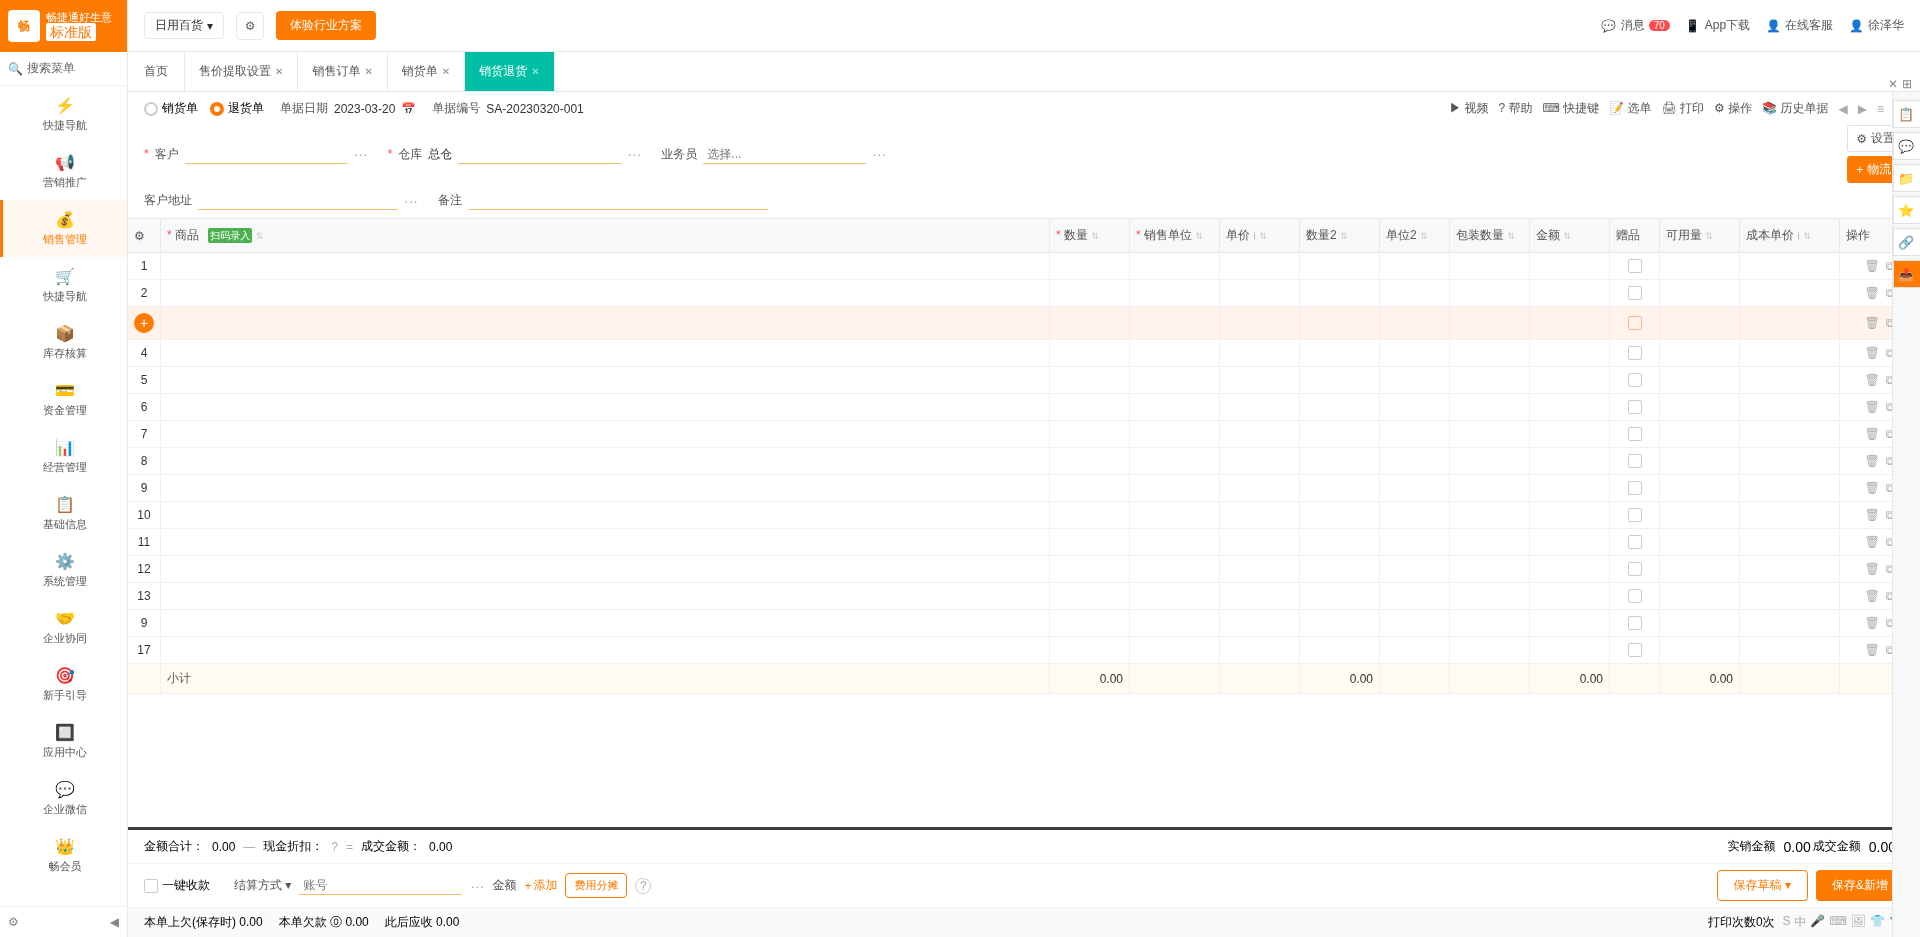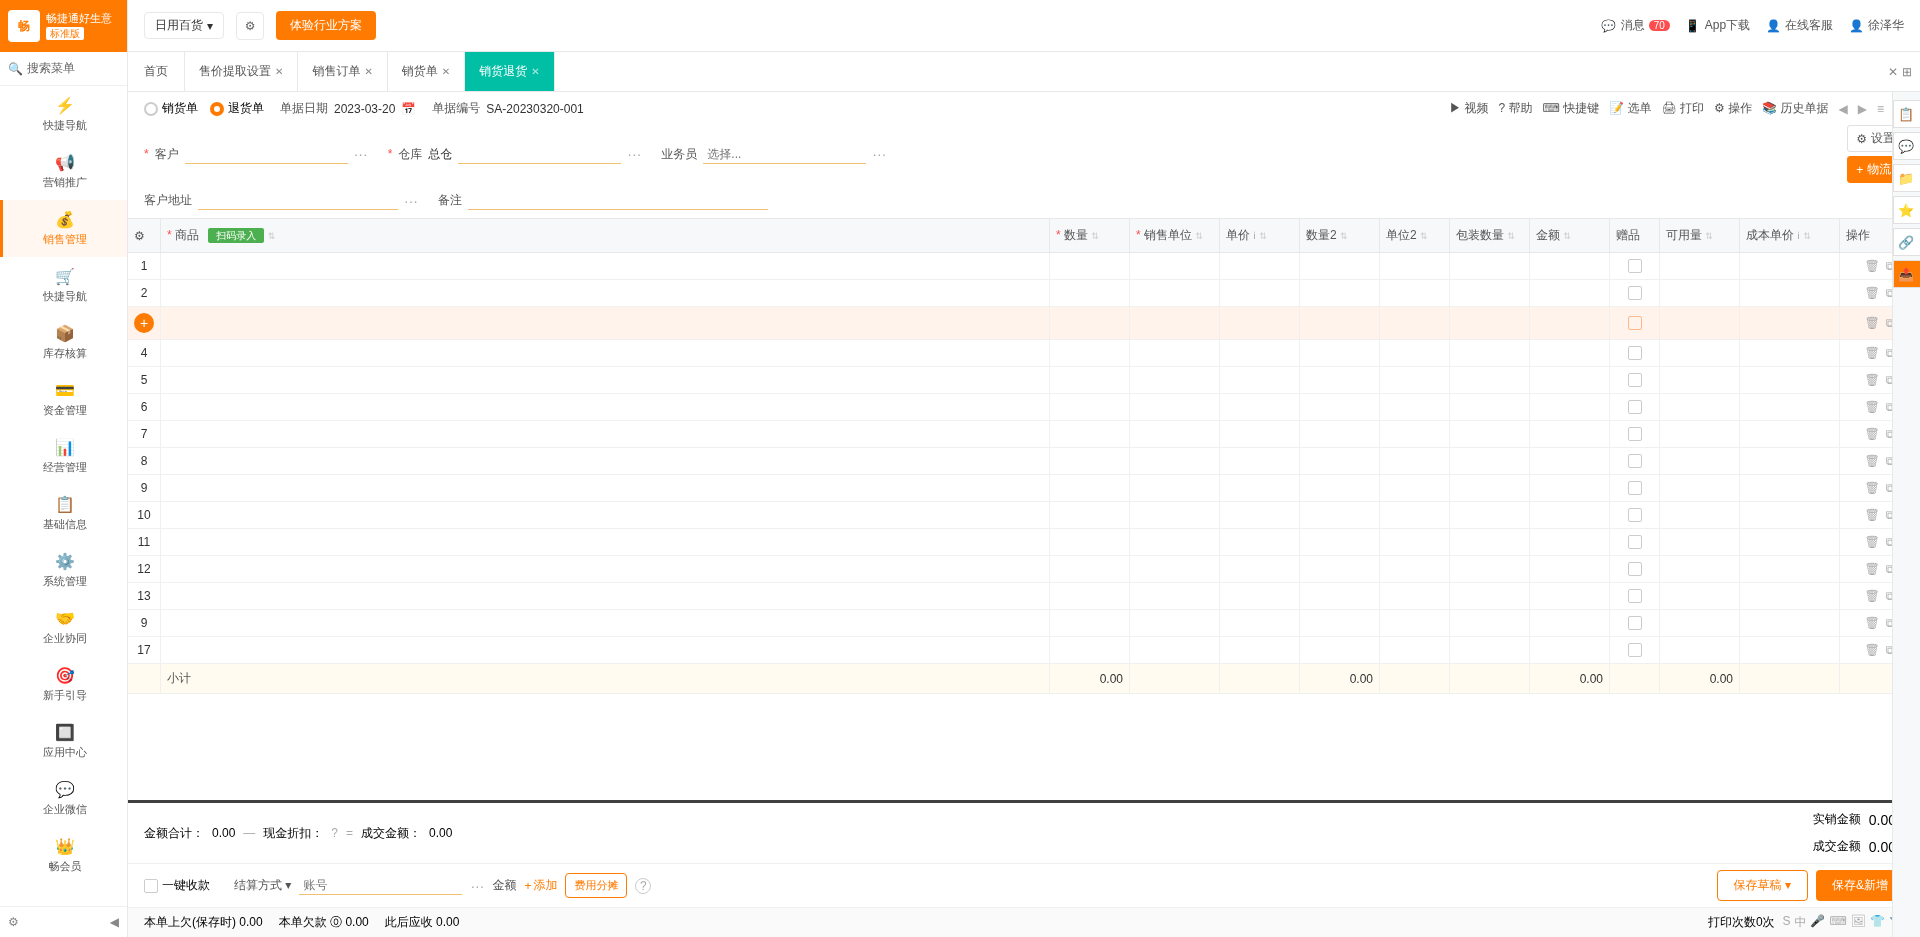--- a/index.html
+++ b/index.html
@@ -3,21 +3,21 @@
   <meta charset="utf-8">
   <style>
     * { box-sizing: border-box; margin: 0; padding: 0; font-family: 'Microsoft YaHei', Arial, sans-serif; font-size: 12px; }
     body { display: flex; height: 937px; overflow: hidden; background: #f0f2f5; }
 
     
     .sidebar { width: 128px; background: #fff; display: flex; flex-direction: column; border-right: 1px solid #e8e8e8; flex-shrink: 0; }
     .sidebar-logo { background: #ff7a00; padding: 10px 8px; display: flex; align-items: center; gap: 6px; height: 52px; }
     .sidebar-logo-icon { width: 32px; height: 32px; background: #fff; border-radius: 4px; display: flex; align-items: center; justify-content: center; color: #ff7a00; font-weight: bold; font-size: 14px; }
     .sidebar-logo-text { color: #fff; font-size: 11px; line-height: 1.3; }
-    .sidebar-logo-badge { background: #fff; color: #ff7a00; font-size: 10px; padding: 1px 4px; border-radius: 2px; }
+    .sidebar-logo-badge { background: #fff; color: #ff7a00; font-size: 14px; padding: 1px 4px; border-radius: 2px; }
     .sidebar-search { display: flex; align-items: center; padding: 8px; border-bottom: 1px solid #f0f0f0; cursor: pointer; color: #666; gap: 4px; }
     .sidebar-nav-item { display: flex; flex-direction: column; align-items: center; padding: 10px 4px; cursor: pointer; color: #555; border-left: 3px solid transparent; gap: 3px; }
     .sidebar-nav-item.active { background: #fff7f0; color: #ff7a00; border-left: 3px solid #ff7a00; }
     .sidebar-nav-item .nav-icon { font-size: 16px; }
     .sidebar-nav-item .nav-label { font-size: 11px; }
     .sidebar-bottom { margin-top: auto; display: flex; align-items: center; justify-content: space-between; padding: 8px; border-top: 1px solid #f0f0f0; }
 
     
     .main { flex: 1; display: flex; flex-direction: column; overflow: hidden; }
 
@@ -25,21 +25,21 @@
     .top-header { height: 52px; background: #fff; display: flex; align-items: center; justify-content: space-between; padding: 0 16px; border-bottom: 1px solid #e8e8e8; flex-shrink: 0; }
     .top-header-left { display: flex; align-items: center; gap: 12px; }
     .daily-select { display: flex; align-items: center; gap: 4px; padding: 4px 10px; border: 1px solid #e8e8e8; border-radius: 4px; cursor: pointer; color: #333; }
     .gear-btn { width: 28px; height: 28px; border: 1px solid #e8e8e8; border-radius: 4px; display: flex; align-items: center; justify-content: center; cursor: pointer; color: #666; }
     .trial-btn { background: #ff7a00; color: #fff; padding: 6px 14px; border-radius: 4px; border: none; cursor: pointer; font-size: 12px; }
     .top-header-right { display: flex; align-items: center; gap: 16px; color: #555; }
     .top-right-item { display: flex; align-items: center; gap: 4px; cursor: pointer; }
     .badge { background: #ff4d4f; color: #fff; border-radius: 10px; padding: 0 5px; font-size: 10px; }
 
     
-    .tabs-bar { height: 40px; background: #fff; display: flex; align-items: center; border-bottom: 1px solid #e8e8e8; padding: 0 0 0 0; flex-shrink: 0; overflow: hidden; }
+    .tabs-bar { height: 40px; background: #fff; display: flex; align-items: flex-end; border-bottom: 1px solid #e8e8e8; padding: 0 0 0 0; flex-shrink: 0; overflow: hidden; }
     .tab-item { display: flex; align-items: center; gap: 4px; padding: 0 14px; height: 40px; cursor: pointer; color: #555; border-right: 1px solid #e8e8e8; white-space: nowrap; }
     .tab-item.active { background: #00bfa5; color: #fff; }
     .tab-item:first-child { padding: 0 16px; }
     .tab-close { font-size: 10px; opacity: 0.7; }
     .tabs-actions { margin-left: auto; display: flex; align-items: center; padding: 0 8px; gap: 4px; }
     .radio-group { display: flex; align-items: center; gap: 12px; }
     .radio-item { display: flex; align-items: center; gap: 4px; cursor: pointer; }
     .radio-circle { width: 14px; height: 14px; border: 2px solid #ccc; border-radius: 50%; }
     .radio-circle.checked { border-color: #ff7a00; background: #ff7a00; }
     .radio-dot { width: 6px; height: 6px; background: #fff; border-radius: 50%; margin: auto; margin-top: 2px; }
@@ -320,21 +320,21 @@
       <table class="data-table">
         <thead>
           <tr>
             <th style="width:30px;">
               <span>⚙</span>
             </th>
             <th style="min-width:140px;">
               <span style="color:#ff4d4f;">*</span>
               <span>商品</span>
               <span style="display:inline-block;margin-left:6px;">
-                <span style="background:#4caf50;color:#fff;padding:2px 8px;border-radius:2px;font-size:10px;">扫码录入</span>
+                <span style="background:#4caf50;color:#fff;padding:2px 2px;border-radius:2px;font-size:10px;">扫码录入</span>
               </span>
               <span class="sort-icon">⇅</span>
             </th>
             <th style="width:80px;">
               <span style="color:#ff4d4f;">*</span>
               <span>数量</span>
               <span class="sort-icon">⇅</span>
             </th>
             <th style="width:90px;">
               <span style="color:#ff4d4f;">*</span>
@@ -771,21 +771,21 @@
       <div style="display:flex; align-items:center; gap:8px; padding:8px 16px; border-bottom:1px solid #f0f0f0;">
         <span>金额合计：</span>
         <span>0.00</span>
         <span class="minus-icon">—</span>
         <span>现金折扣：</span>
         <span style="color:#aaa;cursor:pointer;">?</span>
         <span class="equals-icon">=</span>
         <span>成交金额：</span>
         <span>0.00</span>
 
-        <div style="margin-left:auto; display:flex; flex-direction:column; gap:10px; text-align:center; padding-right:8px;">
+        <div style="margin-left:auto; display:flex; flex-direction:row; gap:2px; text-align:center; padding-right:8px;">
           <div style="display:flex; gap:8px; align-items:center; justify-content:flex-end;">
             <span>实销金额</span>
             <span style="font-size:14px;font-weight:500;">0.00</span>
           </div>
           <div style="display:flex; gap:8px; align-items:center; justify-content:flex-end;">
             <span>成交金额</span>
             <span style="font-size:14px;font-weight:500;">0.00</span>
           </div>
         </div>
       </div>

